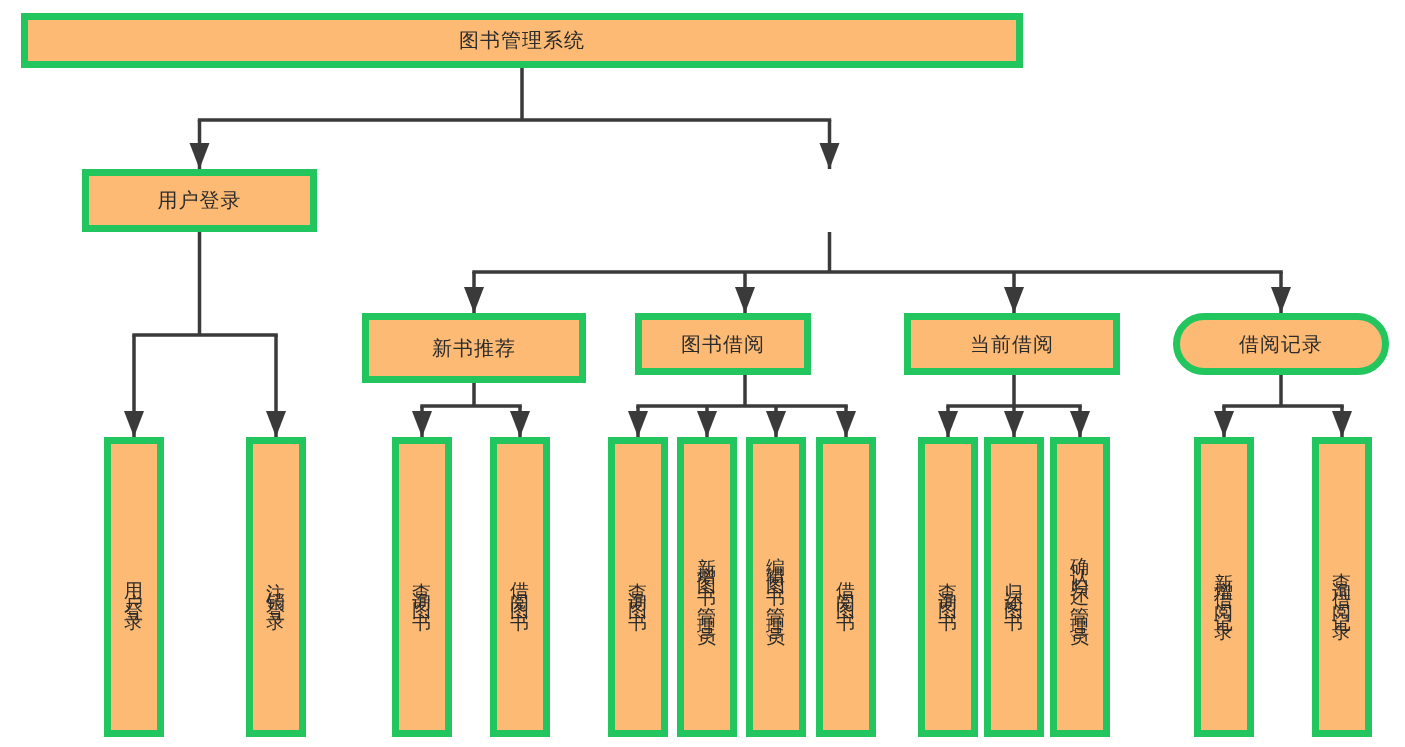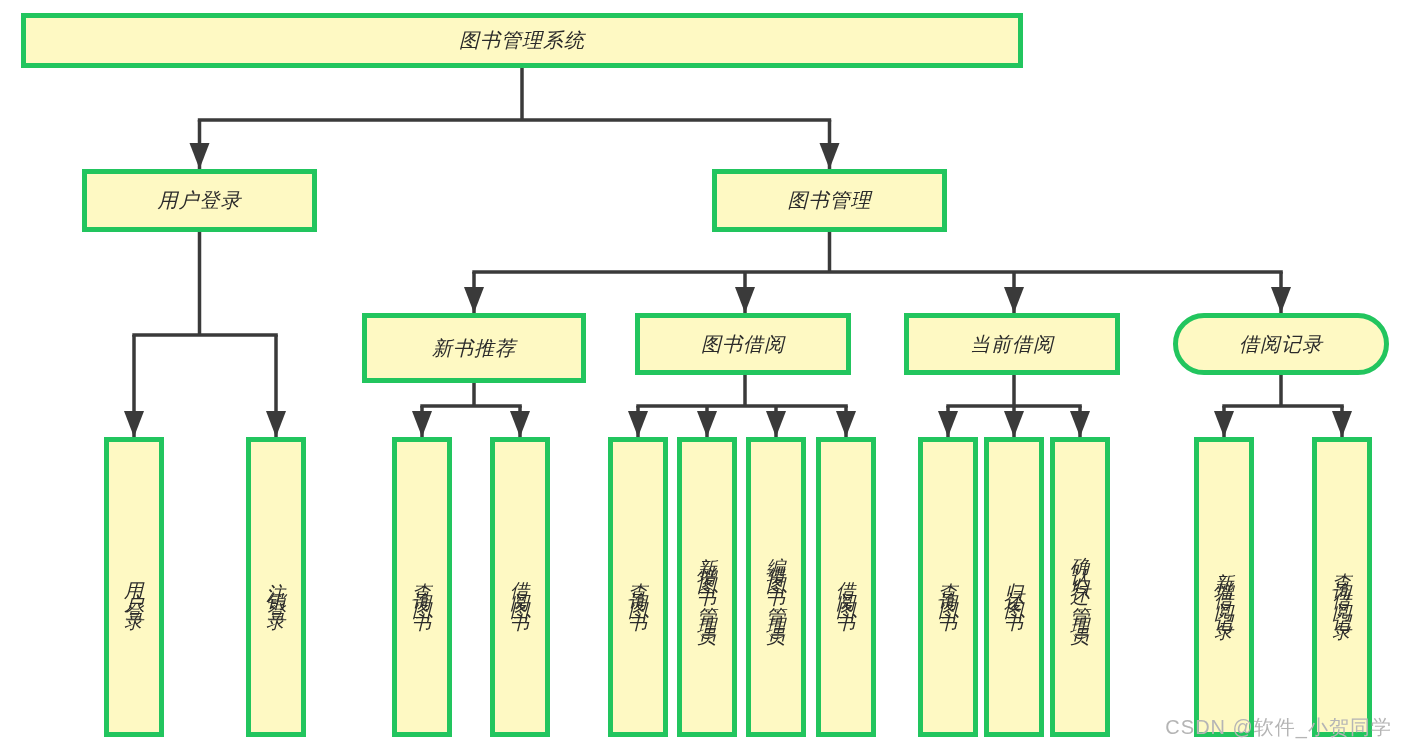--- a/index.html
+++ b/index.html
@@ -9,27 +9,26 @@
     height:747px;
     background:#ffffff;
     overflow:hidden;
     font-family:"Liberation Sans", sans-serif;
     color:#2b2b2b;
   }
   .wires{position:absolute;left:0;top:0;width:1405px;height:747px;}
   .node{
     position:absolute;
     box-sizing:border-box;
-    border:5px solid #22c55e;
-    background:#fef9c3;
+    border:7px solid #22c55e;
+    background:#fdba74;
     display:flex;
     align-items:center;
     justify-content:center;
     text-align:center;
-    font-style:italic;
   }
   .node-h{font-size:20px;letter-spacing:1px;}
   .node-v{font-size:19px;}
   .node-v .vtxt{
     writing-mode:vertical-rl;
     letter-spacing:10px;
     line-height:1;
     white-space:nowrap;
   }
   .watermark{
@@ -93,24 +92,23 @@
       <line x1="1281" y1="375" x2="1281" y2="406"></line>
       <line x1="1222.3" y1="406" x2="1343.8" y2="406"></line>
       <line x1="1224" y1="406" x2="1224" y2="437" marker-end="url(#arr)"></line>
       <line x1="1342" y1="406" x2="1342" y2="437" marker-end="url(#arr)"></line>
     </g>
   </svg>
 
   <div class="node node-h" style="left:21px;top:13px;width:1002px;height:55px;">图书管理系统</div>
 
   <div class="node node-h" style="left:82px;top:169px;width:235px;height:63px;">用户登录</div>
-  <div class="node node-h" style="left:712px;top:169px;width:235px;height:63px;">图书管理</div>
 
   <div class="node node-h" style="left:362px;top:313px;width:224px;height:70px;">新书推荐</div>
-  <div class="node node-h" style="left:635px;top:313px;width:216px;height:62px;">图书借阅</div>
+  <div class="node node-h" style="left:635px;top:313px;width:176px;height:62px;">图书借阅</div>
   <div class="node node-h" style="left:904px;top:313px;width:216px;height:62px;">当前借阅</div>
   <div class="node node-h" style="left:1173px;top:313px;width:216px;height:62px;border-radius:31px;">借阅记录</div>
 
   <div class="node node-v" style="left:104px;top:437px;width:60px;height:300px;">
     <span class="vtxt">用户登录</span>
   </div>
   <div class="node node-v" style="left:246px;top:437px;width:60px;height:300px;">
     <span class="vtxt">注销登录</span>
   </div>
 
@@ -144,15 +142,14 @@
     <span class="vtxt">确认归还（管理员）</span>
   </div>
 
   <div class="node node-v" style="left:1194px;top:437px;width:60px;height:300px;">
     <span class="vtxt">新增借阅记录</span>
   </div>
   <div class="node node-v" style="left:1312px;top:437px;width:60px;height:300px;">
     <span class="vtxt">查询借阅记录</span>
   </div>
 
-  <div class="watermark">CSDN @软件_小贺同学</div>
 
 </div>
 
 </body></html>

